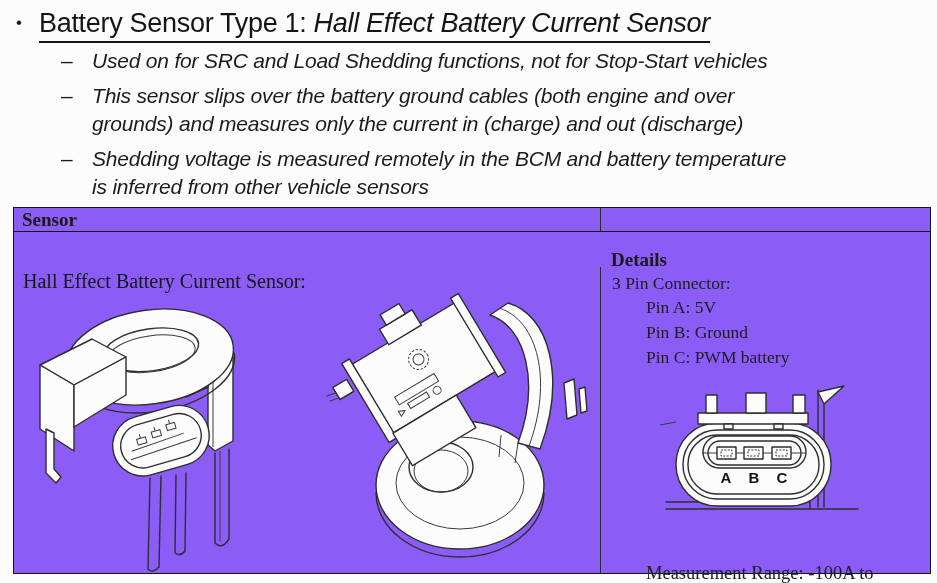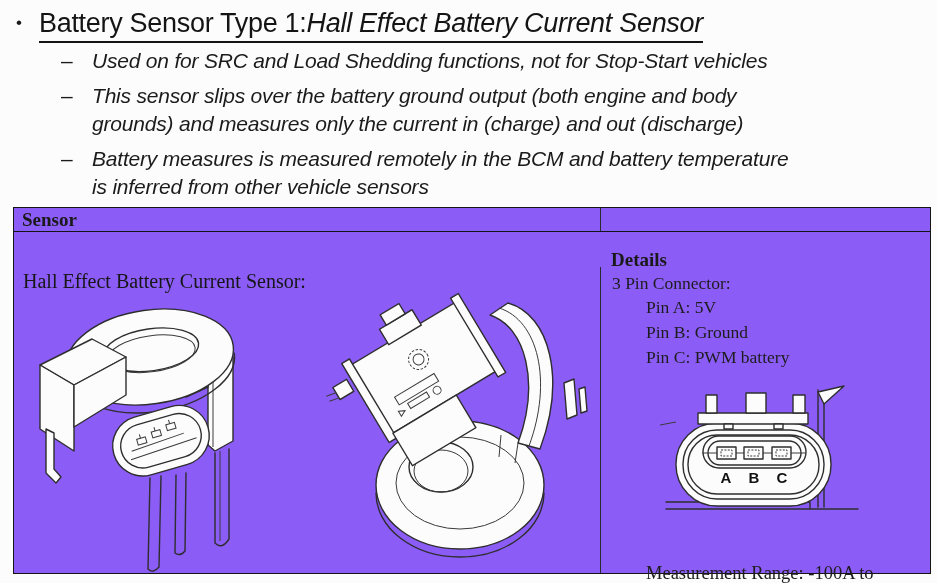--- a/index.html
+++ b/index.html
@@ -7,21 +7,21 @@
     position:relative;width:937px;height:583px;background:#fcfcfc;
     font-family:"Liberation Sans",sans-serif;color:#1a1a1a;overflow:hidden;
   }
   
   .title-row{position:absolute;top:6px;left:16px;display:flex;align-items:flex-start;}
   .bullet-dot{font-size:17px;line-height:34px;margin-right:17px;}
   .title-text{
     font-size:27px;line-height:34px;letter-spacing:-0.3px;
     border-bottom:2.4px solid #141414;padding-bottom:1px;white-space:nowrap;color:#141414;
   }
-  .title-prefix{}
+  .title-prefix{margin-right:7px;}
   .title-italic{font-style:italic;}
   
   .bullets{position:absolute;top:47px;left:61px;width:830px;}
   .bullet-row{display:flex;margin-bottom:7px;}
   .dash{width:31px;font-size:21px;line-height:28px;flex:0 0 31px;}
   .bullet-lines{flex:1;font-style:italic;}
   .bl{display:block;font-size:21px;line-height:28px;letter-spacing:-0.2px;color:#1b1b1b;}
   
   .sensor-table{
     position:absolute;left:13px;top:207px;width:916px;height:365px;
@@ -63,28 +63,28 @@
   <div class="bullets">
     <div class="bullet-row">
       <span class="dash">–</span>
       <span class="bullet-lines">
         <span class="bl">Used on for SRC and Load Shedding functions, not for Stop-Start vehicles</span>
       </span>
     </div>
     <div class="bullet-row">
       <span class="dash">–</span>
       <span class="bullet-lines">
-        <span class="bl">This sensor slips over the battery ground output (both engine and body</span>
+        <span class="bl">This sensor slips over the battery ground cables (both engine and over</span>
         <span class="bl">grounds) and measures only the current in (charge) and out (discharge)</span>
       </span>
     </div>
     <div class="bullet-row">
       <span class="dash">–</span>
       <span class="bullet-lines">
-        <span class="bl">Battery measures is measured remotely in the BCM and battery temperature</span>
+        <span class="bl">Shedding voltage is measured remotely in the BCM and battery temperature</span>
         <span class="bl">is inferred from other vehicle sensors</span>
       </span>
     </div>
   </div>
 
   <div class="sensor-table">
     <div class="thead">
       <div class="th th-sensor">Sensor</div>
       <div class="th th-details">Details</div>
     </div>

